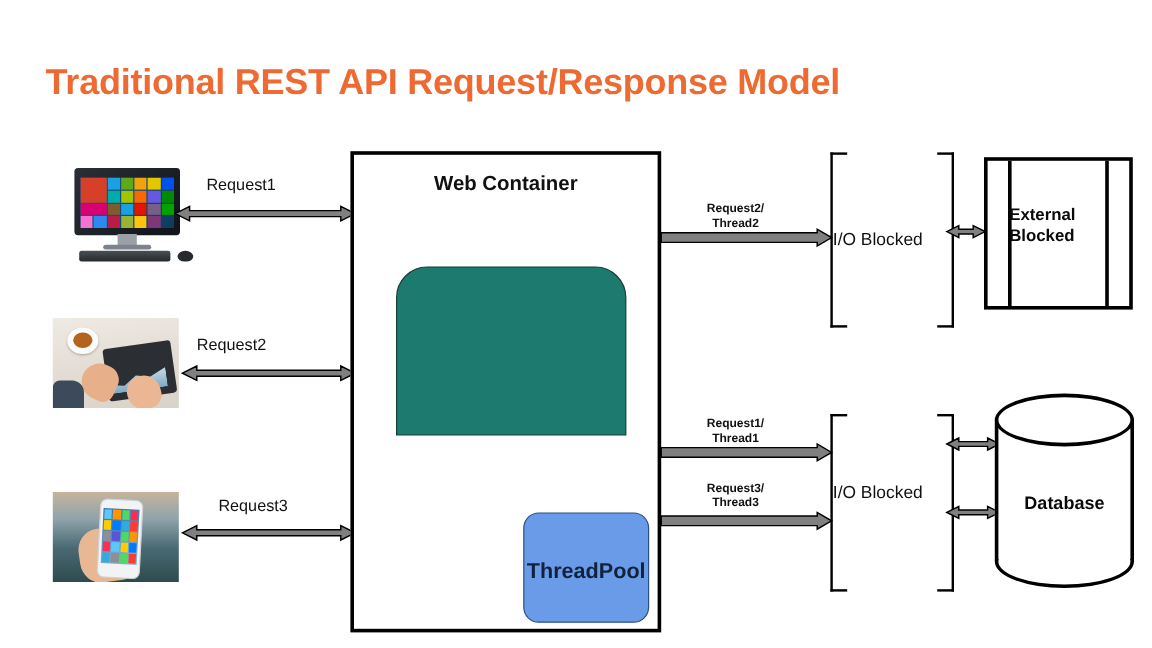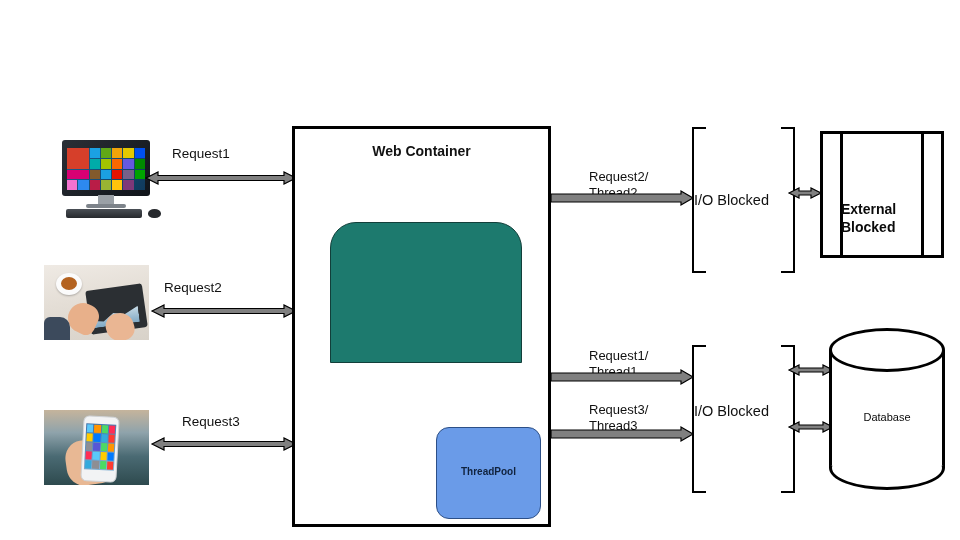--- a/index.html
+++ b/index.html
@@ -30,21 +30,21 @@
     left: 292px; top: 126px;
     width: 259px; height: 401px;
     border: 3px solid #000000;
     background: #ffffff;
     box-sizing: border-box;
   }
   #web-container-title {
     left: 292px; top: 143px;
     width: 259px;
     text-align: center;
-    font-size: 14px;
+    font-size: 17px;
     font-weight: bold;
     color: #111111;
   }
 
   
   #application-box {
     left: 330px; top: 222px;
     width: 192px; height: 141px;
     background: #1D7A6E;
     border: 1px solid #123f3a;
@@ -66,21 +66,21 @@
     width: 105px; height: 92px;
     background: #6A9BE8;
     border: 1px solid #2c4f87;
     border-radius: 13px;
     box-sizing: border-box;
   }
   #threadpool-label {
     left: 436px; top: 466px;
     width: 105px;
     text-align: center;
-    font-size: 10px;
+    font-size: 18px;
     font-weight: bold;
     color: #10223d;
   }
 
   
   .device { overflow: hidden; }
 
   
   #desktop-device { left: 52px; top: 140px; width: 110px; height: 80px; }
   #desktop-screen {
@@ -193,21 +193,20 @@
     border: 3px solid #000000;
     background: #ffffff;
     box-sizing: border-box;
   }
   .node-divider { position:absolute; top: 0; width: 3px; height: 100%; background:#000; }
   #external-system-label {
     left: 841px; top: 170px;
     width: 90px;
     font-size: 14px; font-weight: bold; color:#0a0a0a;
     line-height: 1.25;
-    margin-top: 31px;
   }
 
   
   #database-cyl { left: 829px; top: 328px; width: 116px; height: 162px; }
   #db-body {
     position:absolute; left:0; top: 22px; width: 116px; height: 118px;
     border-left: 3px solid #000; border-right: 3px solid #000;
     background: #fff; box-sizing: border-box;
   }
   #db-top {
@@ -216,50 +215,51 @@
     background:#fff; box-sizing: border-box;
   }
   #db-bottom {
     position:absolute; left:0; top: 118px; width: 116px; height: 44px;
     border: 3px solid #000; border-radius: 50%;
     background:#fff; box-sizing: border-box;
     clip-path: inset(45% 0 0 0);
   }
   #database-label {
     left: 829px; top: 411px; width: 116px; text-align:center;
-    font-size: 11px; font-weight: normal; color:#0a0a0a;
+    font-size: 15px; font-weight: bold; color:#0a0a0a;
   }
   .bracket-open, .bracket-close {
     position:absolute; width: 14px;
     border-top: 2.5px solid #000;
     border-bottom: 2.5px solid #000;
     box-sizing: border-box;
   }
   .bracket-open { border-left: 2.5px solid #000; }
   .bracket-close { border-right: 2.5px solid #000; }
 
   
   .arrow-svg { position:absolute; overflow: visible; }
 
   
   .req-label {
     font-size: 13.5px; color: #111; white-space: nowrap;
   }
   .thread-label {
-    font-size: 13px; font-weight: normal; color:#111; line-height: 1.22;
+    font-size: 10px; font-weight: bold; color:#111; line-height: 1.22; text-align: center;
   }
   .io-label {
     font-size: 14.5px; color:#111; white-space: nowrap;
   }
 </style>
 </head>
 <body>
 
 <div class="stage">
 
+  <div class="abs" id="page-title">Traditional REST API Request/Response Model</div>
 
   <div class="abs device" id="desktop-device">
     <div id="desktop-screen">
       <div id="desktop-tiles">
         <span style="background:#d63f2a;grid-column:span 2;grid-row:span 2"></span>
         <span style="background:#1ba1e2"></span>
         <span style="background:#60a917"></span>
         <span style="background:#f0a30a"></span>
         <span style="background:#e3c800"></span>
         <span style="background:#0050ef"></span>

